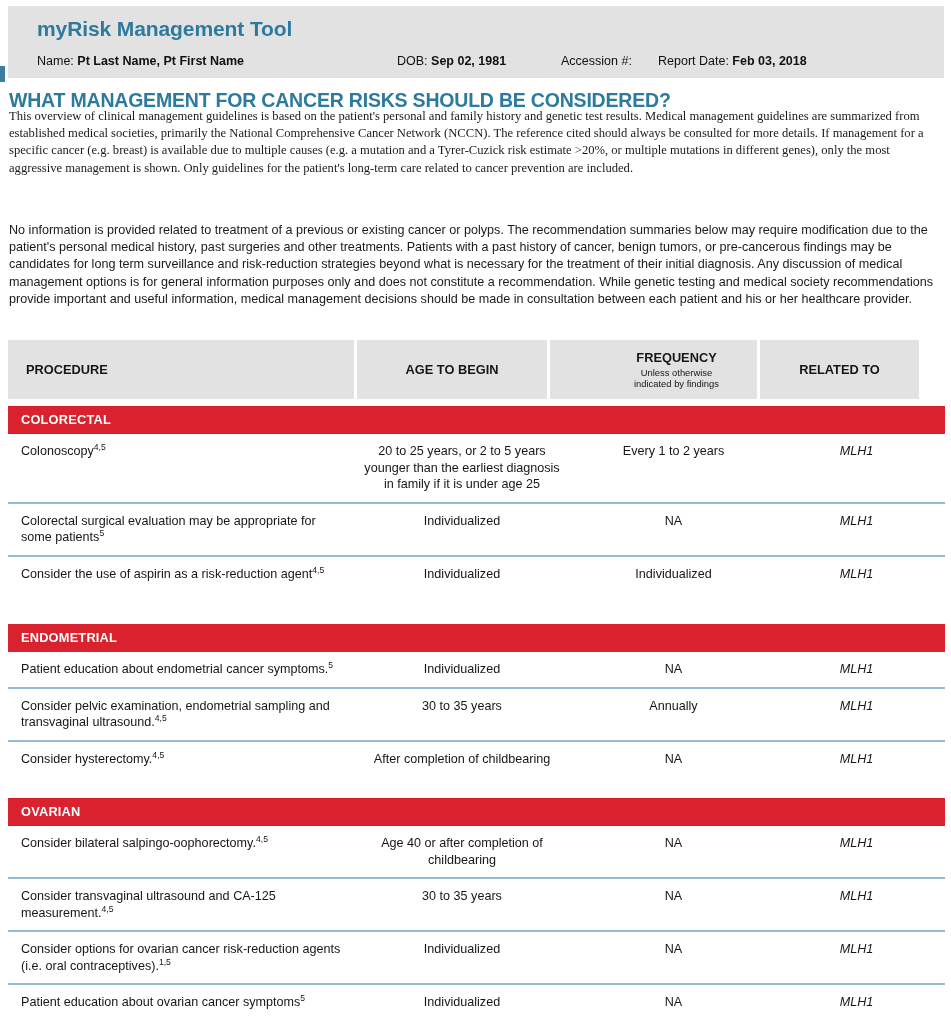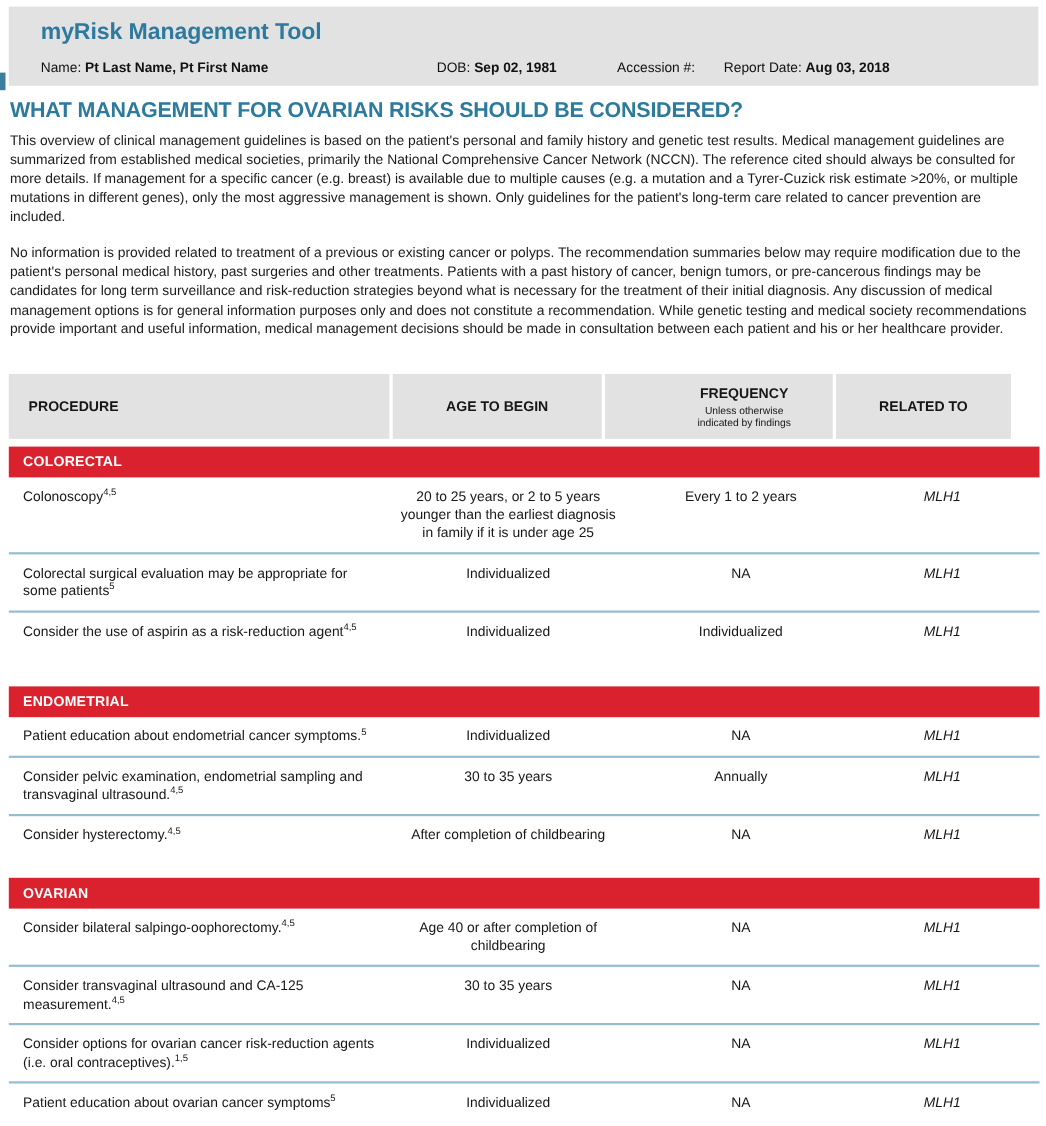--- a/index.html
+++ b/index.html
@@ -78,21 +78,21 @@
   
   .intro {
     position: absolute;
     left: 9px;
     width: 936px;
     font-size: 12.6px;
     line-height: 17.2px;
     color: #1a1a1a;
     text-align: left;
   }
-  .intro-1 { top: 120px; }
+  .intro-1 { top: 108px; font-family: Liberation Serif, serif; }
   .intro-2 { top: 222px; }
 
   
   .mgmt-table {
     position: absolute;
     left: 8px;
     top: 340px;
     width: 937px;
   }
 
@@ -186,27 +186,27 @@
     <span class="fld f-dob">
       <span class="lbl">DOB:</span>
       <span class="val">Sep 02, 1981</span>
     </span>
     <span class="fld f-acc">
       <span class="lbl">Accession #:</span>
       <span class="val"></span>
     </span>
     <span class="fld f-rep">
       <span class="lbl">Report Date:</span>
-      <span class="val">Aug 03, 2018</span>
+      <span class="val">Feb 03, 2018</span>
     </span>
   </div>
 </div>
 <div class="edge-sliver"></div>
 
-<div class="section-title">WHAT MANAGEMENT FOR OVARIAN RISKS SHOULD BE CONSIDERED?</div>
+<div class="section-title">WHAT MANAGEMENT FOR CANCER RISKS SHOULD BE CONSIDERED?</div>
 <div class="intro intro-1">This overview of clinical management guidelines is based on the patient's personal and family history and genetic test results. Medical management guidelines are summarized from established medical societies, primarily the National Comprehensive Cancer Network (NCCN). The reference cited should always be consulted for more details. If management for a specific cancer (e.g. breast) is available due to multiple causes (e.g. a mutation and a Tyrer-Cuzick risk estimate &gt;20%, or multiple mutations in different genes), only the most aggressive management is shown. Only guidelines for the patient's long-term care related to cancer prevention are included.</div>
 <div class="intro intro-2">No information is provided related to treatment of a previous or existing cancer or polyps. The recommendation summaries below may require modification due to the patient's personal medical history, past surgeries and other treatments. Patients with a past history of cancer, benign tumors, or pre-cancerous findings may be candidates for long term surveillance and risk-reduction strategies beyond what is necessary for the treatment of their initial diagnosis. Any discussion of medical management options is for general information purposes only and does not constitute a recommendation. While genetic testing and medical society recommendations provide important and useful information, medical management decisions should be made in consultation between each patient and his or her healthcare provider.</div>
 
 <div class="mgmt-table">
   <div class="thead">
     <div class="th col-proc">PROCEDURE</div>
     <div class="th col-age">AGE TO BEGIN</div>
     <div class="th col-freq">
       <span>FREQUENCY</span>
       <span class="th-sub">Unless otherwise</span>

